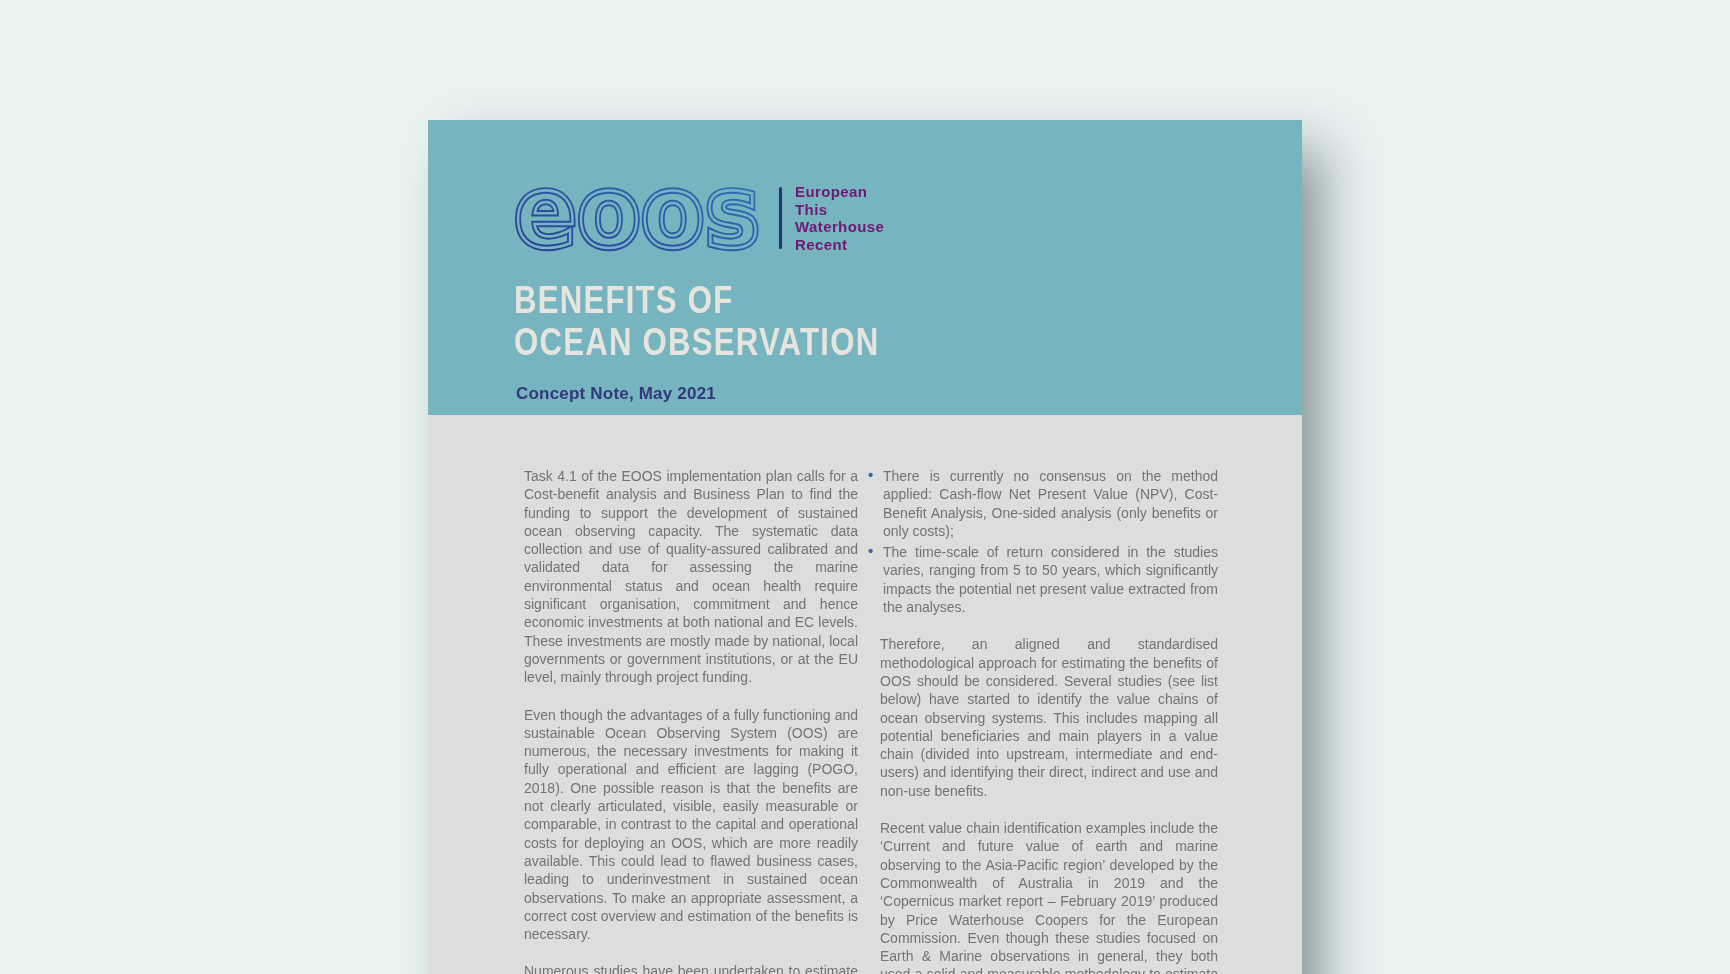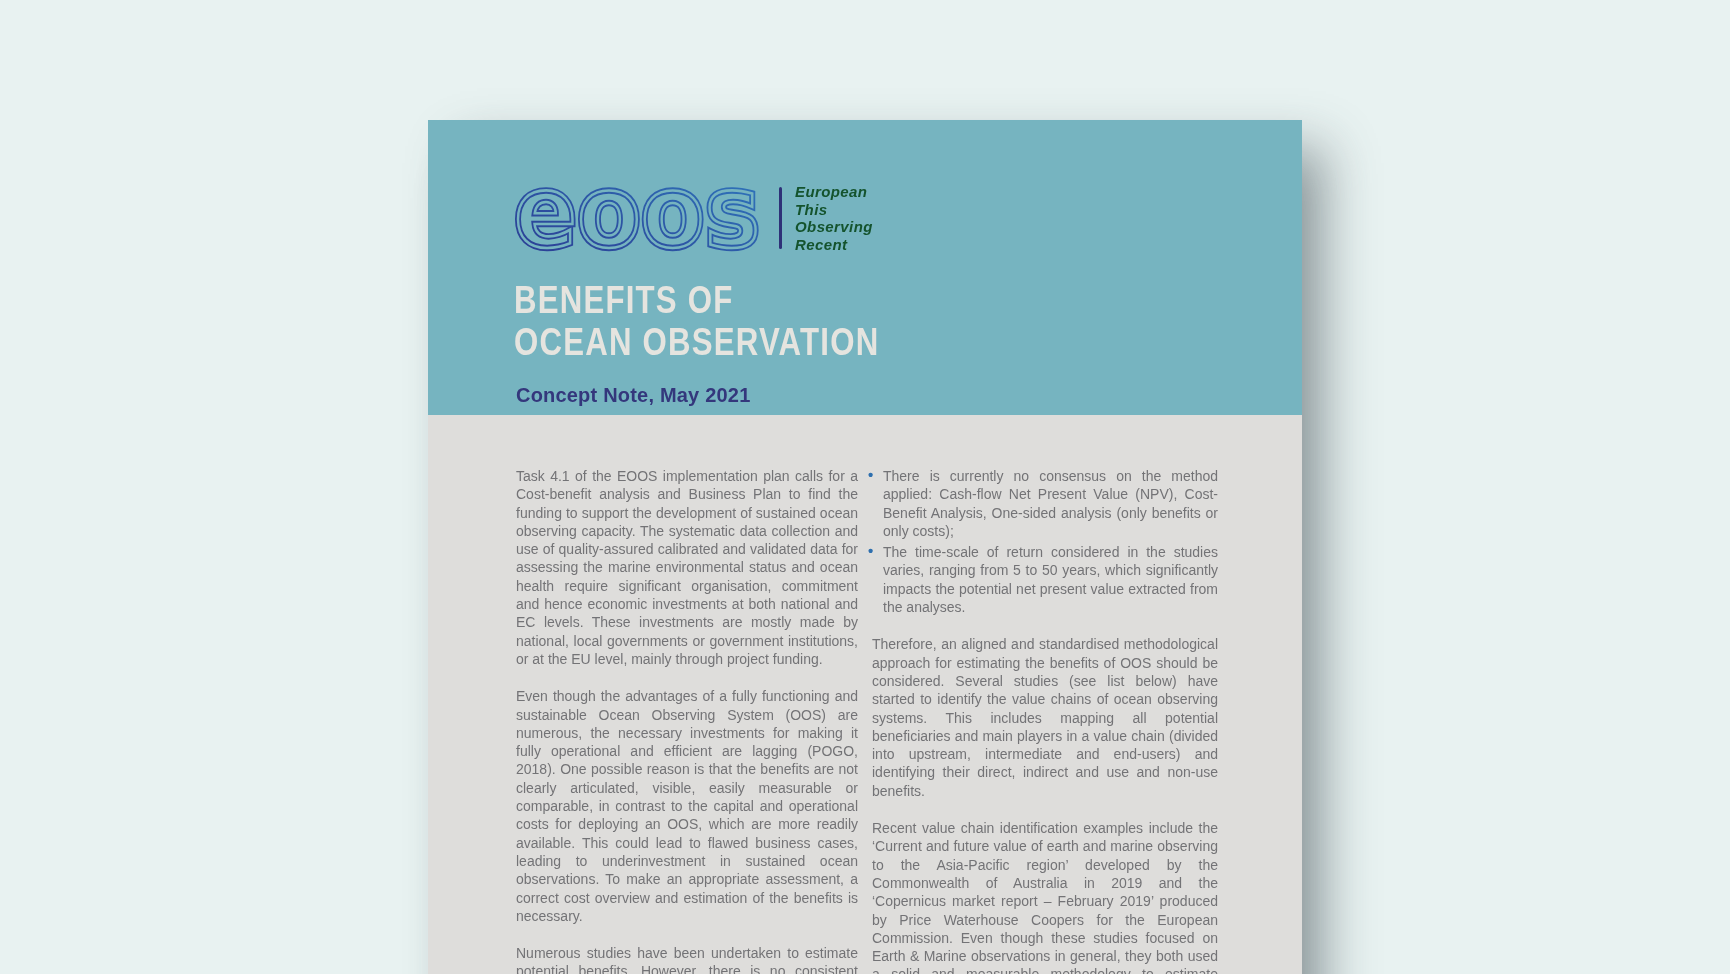--- a/index.html
+++ b/index.html
@@ -35,30 +35,30 @@
     font-weight:700; letter-spacing:0.4px;
   }
   .title-block {
     position:absolute; left:86px; top:159px;
     font-size:39px; line-height:42px; font-weight:700;
     letter-spacing:1.5px; white-space:nowrap;
     transform:scaleX(0.80); transform-origin:0 0;
   }
   .subtitle {
     position:absolute; left:88px; top:264px;
-    font-size:20px; font-weight:700; letter-spacing:0.2px;
+    font-size:17px; font-weight:700; letter-spacing:0.2px;
   }
   .body-cols {
     position:absolute; left:84px; top:347px; width:706px;
     display:flex; gap:10px;
   }
   .col { font-size:14px; line-height:18.3px; text-align:justify; }
   .col-left  { width:346px; }
   .col-right { width:350px; }
-  .col p { margin:0 0 19px 4px; }
+  .col p { margin:0 0 19px 12px; }
   .blist { list-style:none; margin:0 0 19px 0; }
   .bitem { position:relative; padding-left:15px; margin-bottom:3px; }
   .bullet-dot {
     position:absolute; left:0; top:-1px; font-size:15px; font-weight:700;
   }
 </style>
 </head>
 <body>
 
 <div class="scene">
@@ -71,24 +71,24 @@
           <defs>
             <linearGradient id="eoosGrad" x1="0" y1="1" x2="1" y2="0">
               <stop offset="0" stop-color="#2b3890"></stop>
               <stop offset="1" stop-color="#2f7bbf"></stop>
             </linearGradient>
           </defs>
           <text class="eoos-text" x="2" y="66" font-size="100" textLength="246" lengthAdjust="spacingAndGlyphs" fill="none" stroke="url(#eoosGrad)" stroke-width="6.5">EOOS</text>
           <text class="eoos-text" x="2" y="66" font-size="100" textLength="246" lengthAdjust="spacingAndGlyphs" fill="none" stroke="#76b4c0" stroke-width="2.6">EOOS</text>
         </svg>
         <div class="logo-divider" style="background:#2e3178;"></div>
-        <div class="org-name" style="color:#14532d;font-style:italic;">
+        <div class="org-name" style="color:#701a75;">
           <div>European</div>
           <div>This</div>
-          <div>Observing</div>
+          <div>Waterhouse</div>
           <div>Recent</div>
         </div>
       </div>
 
       <div class="title-block" style="color:#e5e4df;">
         <div>BENEFITS OF</div>
         <div>OCEAN OBSERVATION</div>
       </div>
 
       <div class="subtitle" style="color:#34377c;">Concept Note, May 2021</div>

